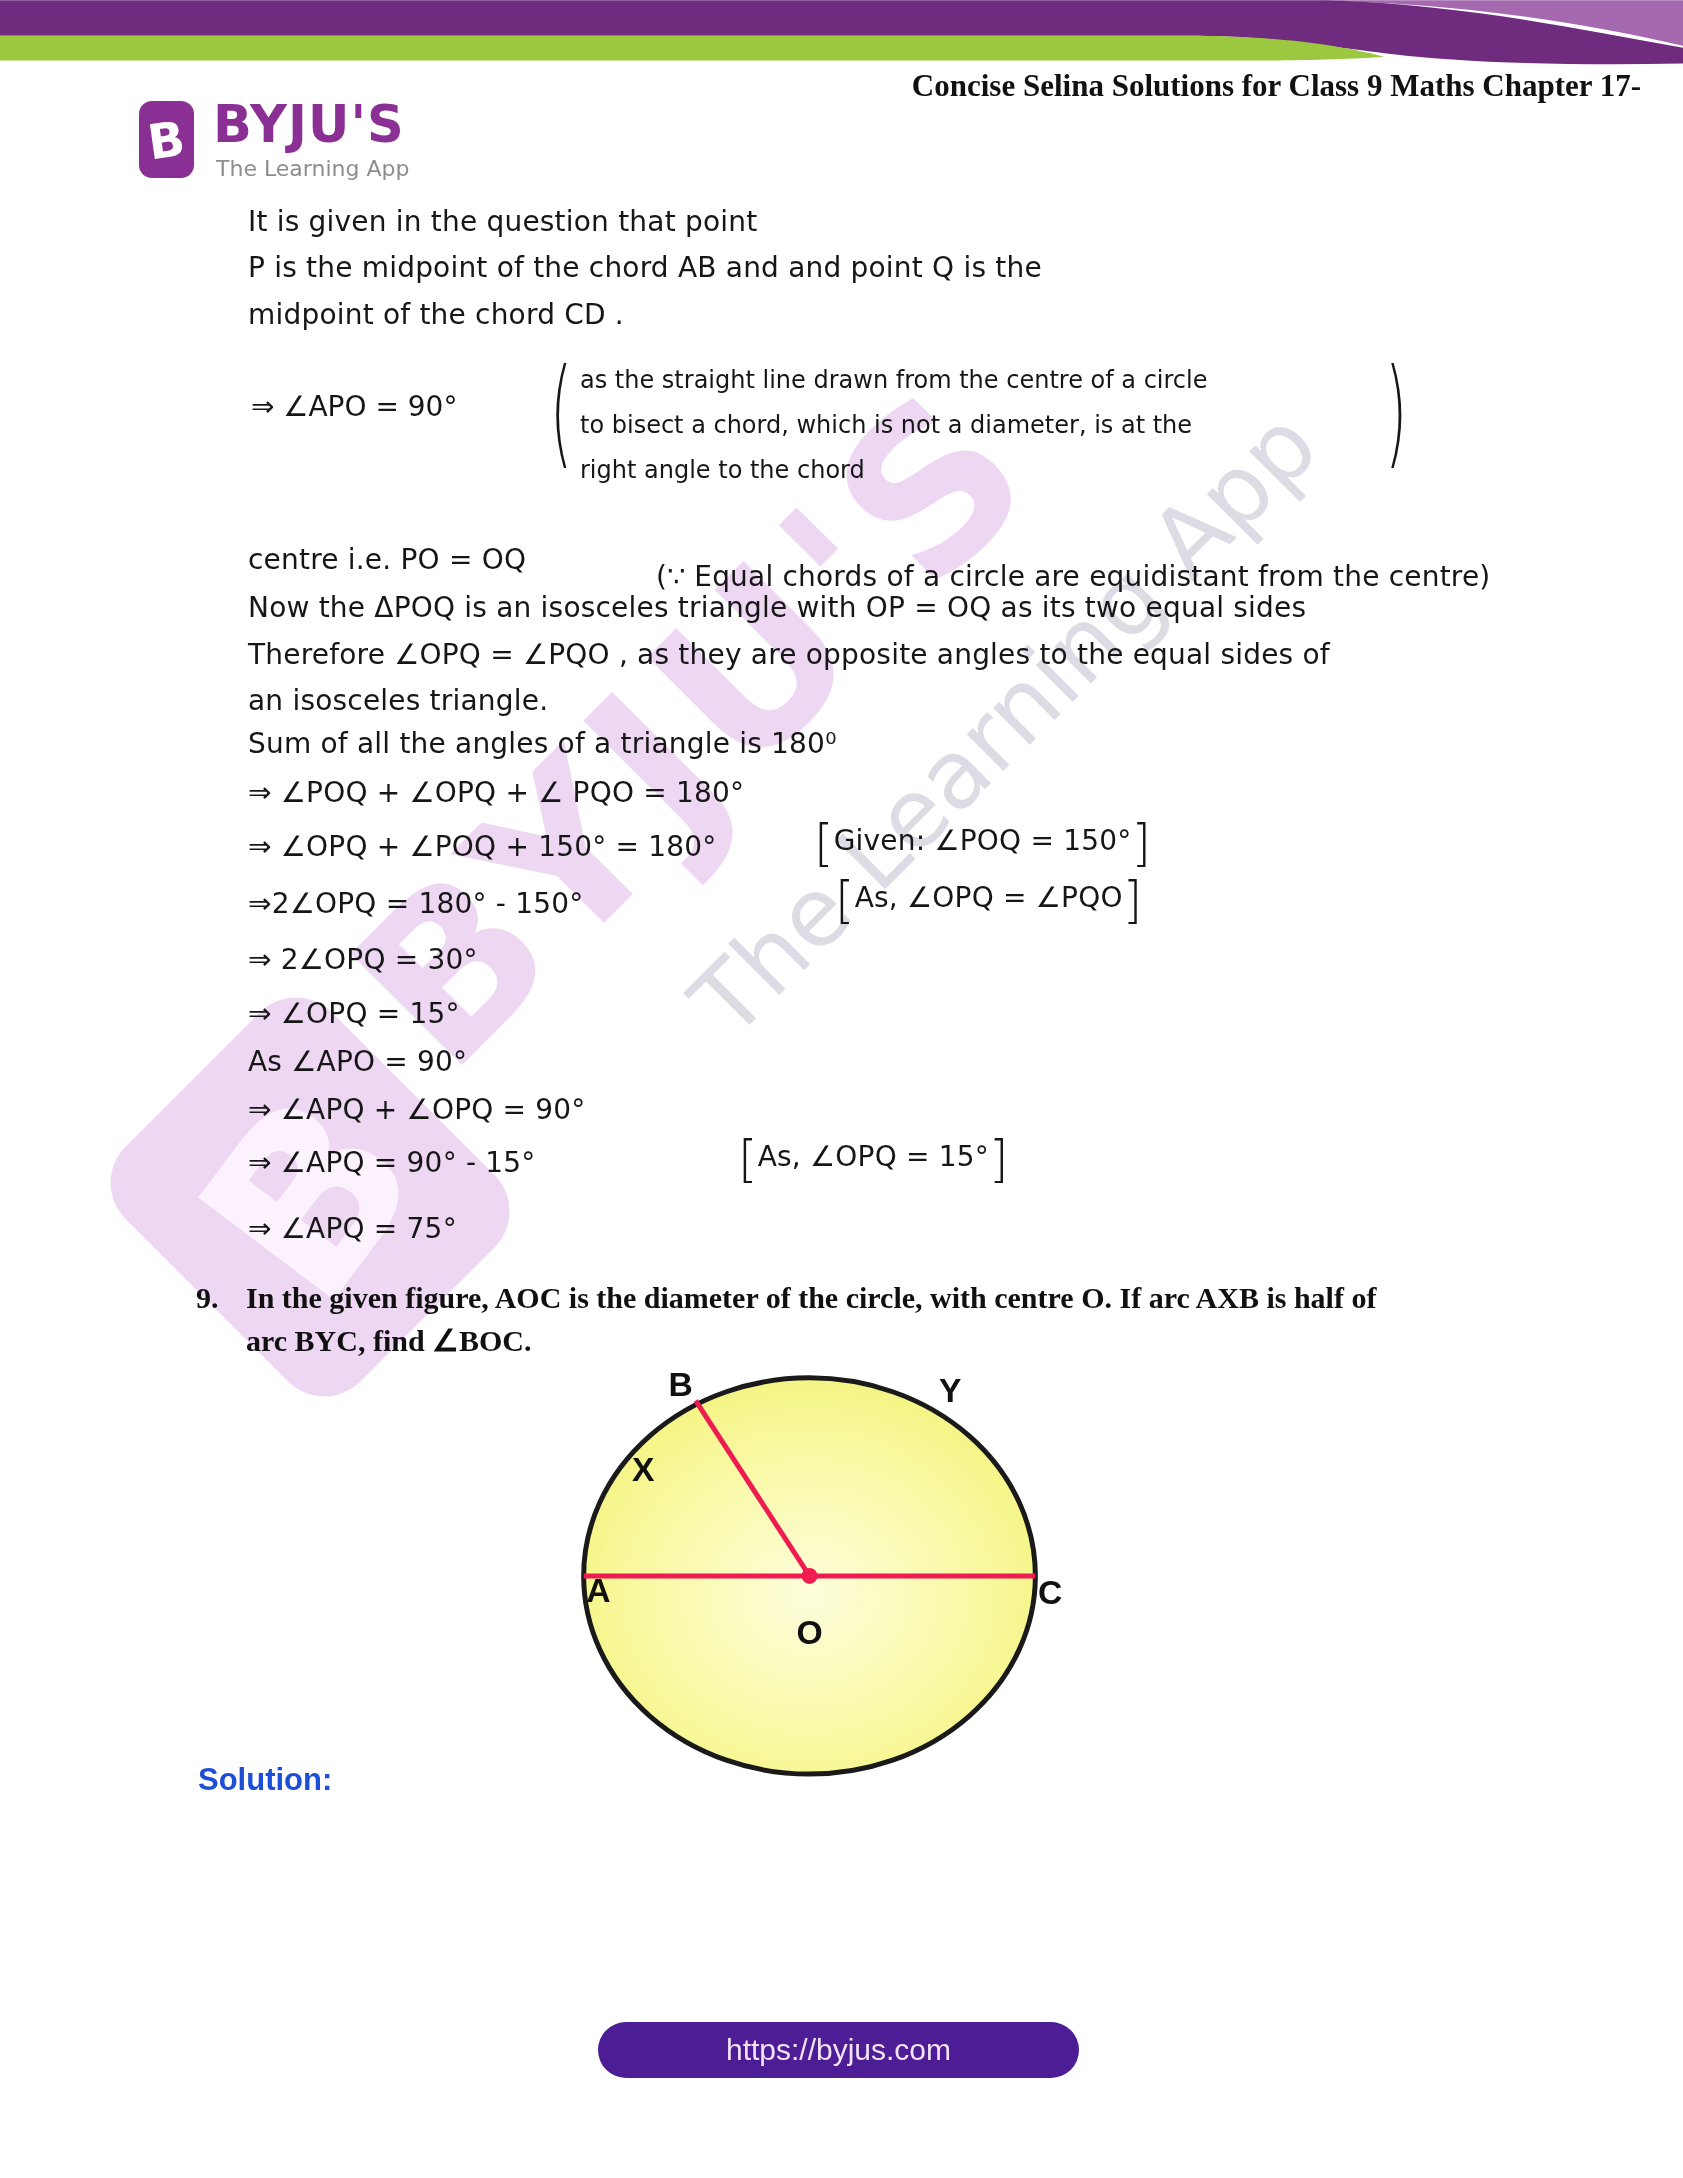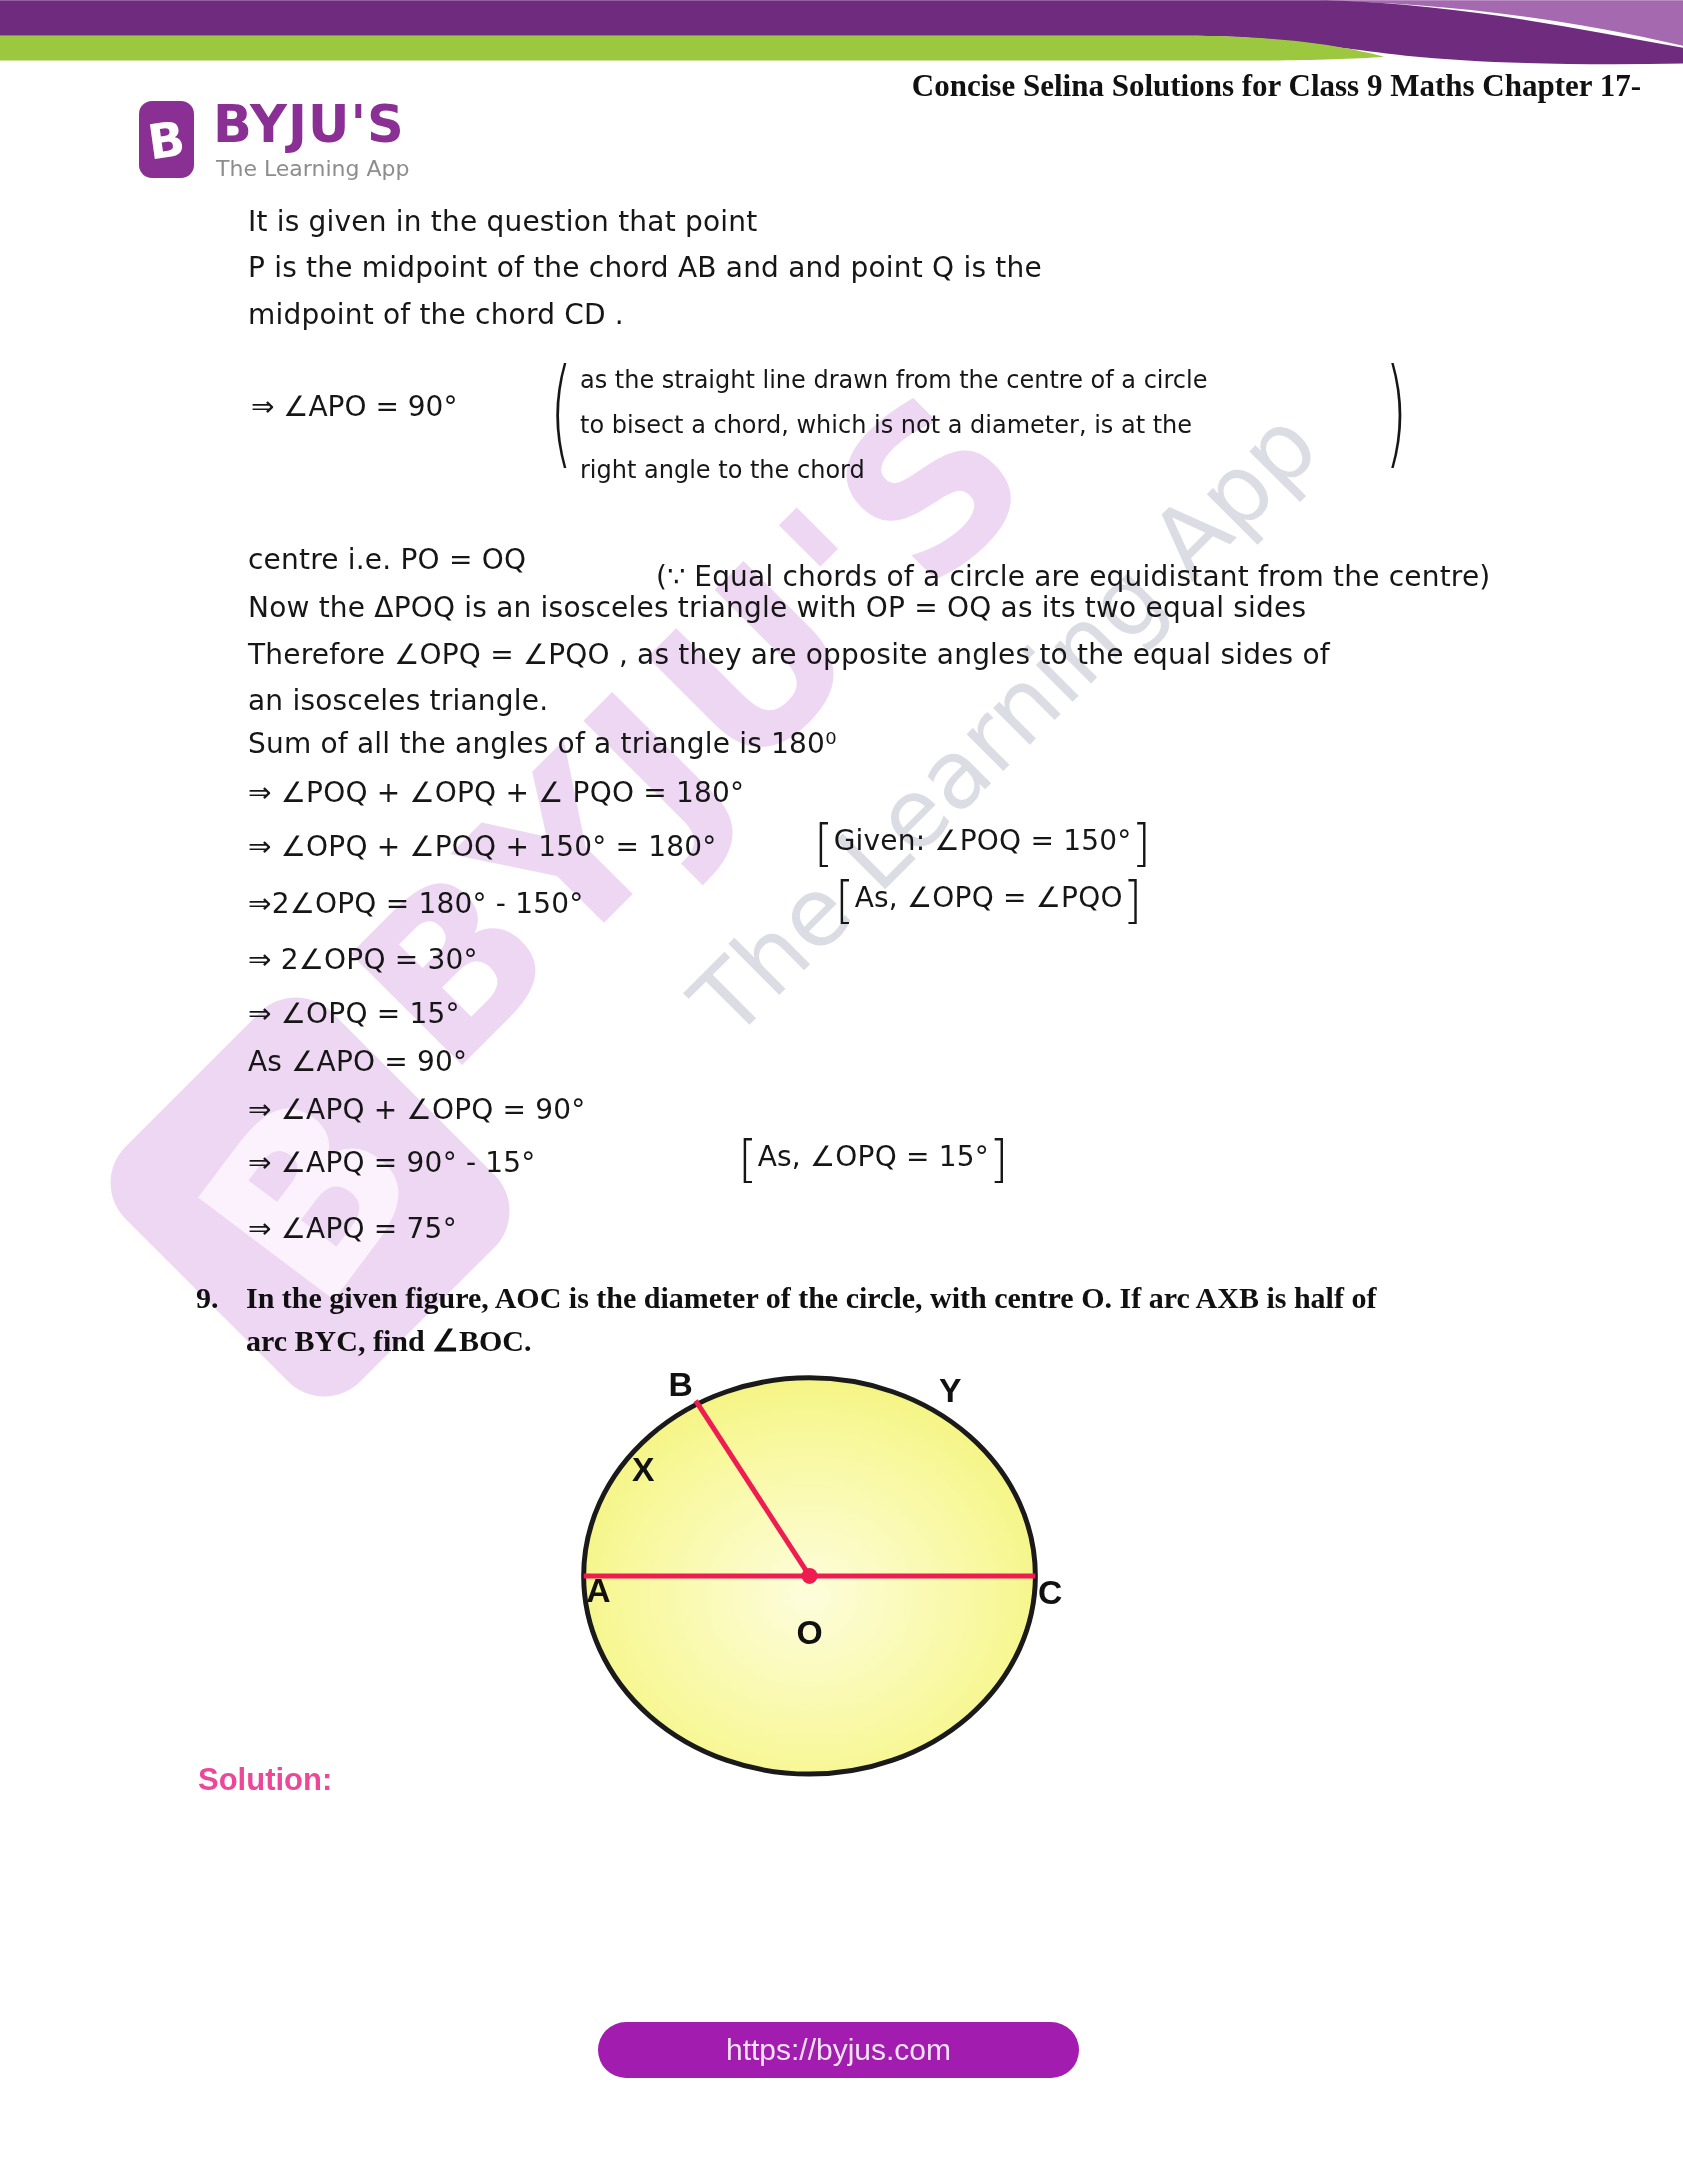--- a/index.html
+++ b/index.html
@@ -38,23 +38,23 @@
   .bigparen{position:absolute;top:8px;font-size:57px;font-weight:300;line-height:124px;
             transform:scaleY(2.05);transform-origin:center;}
   .ptext{position:absolute;left:332px;top:16px;font-size:24px;line-height:45px;white-space:nowrap;}
   
   .qnum,.qline{position:absolute;font-family:"Liberation Serif",serif;font-weight:bold;
                font-size:30px;color:#101010;white-space:nowrap;}
   
   .figure{position:absolute;left:549px;top:1354px;z-index:2;}
   
   .sol{position:absolute;left:198px;top:1762px;z-index:2;font-size:31px;font-weight:bold;
-       color:#ec4899;font-family:"Liberation Sans",sans-serif;}
+       color:#1d4ed8;font-family:"Liberation Sans",sans-serif;}
   
-  .pill{position:absolute;left:598px;top:2022px;width:481px;height:56px;background:#a21caf;
+  .pill{position:absolute;left:598px;top:2022px;width:481px;height:56px;background:#4c1d95;
         border-radius:29px;z-index:3;display:flex;align-items:center;justify-content:center;}
   .pill span{color:#f2e2f4;font-size:30px;font-family:"Liberation Sans",sans-serif;}
 </style>
 </head>
 <body>
 
 <div class="page">
 
   <svg class="banner" width="1683" height="139" viewBox="0 0 1700 140">
     <path d="M1330,0 L1700,0 L1700,46 C1565,14 1440,3 1330,0 Z" fill="#a569b0"></path>

